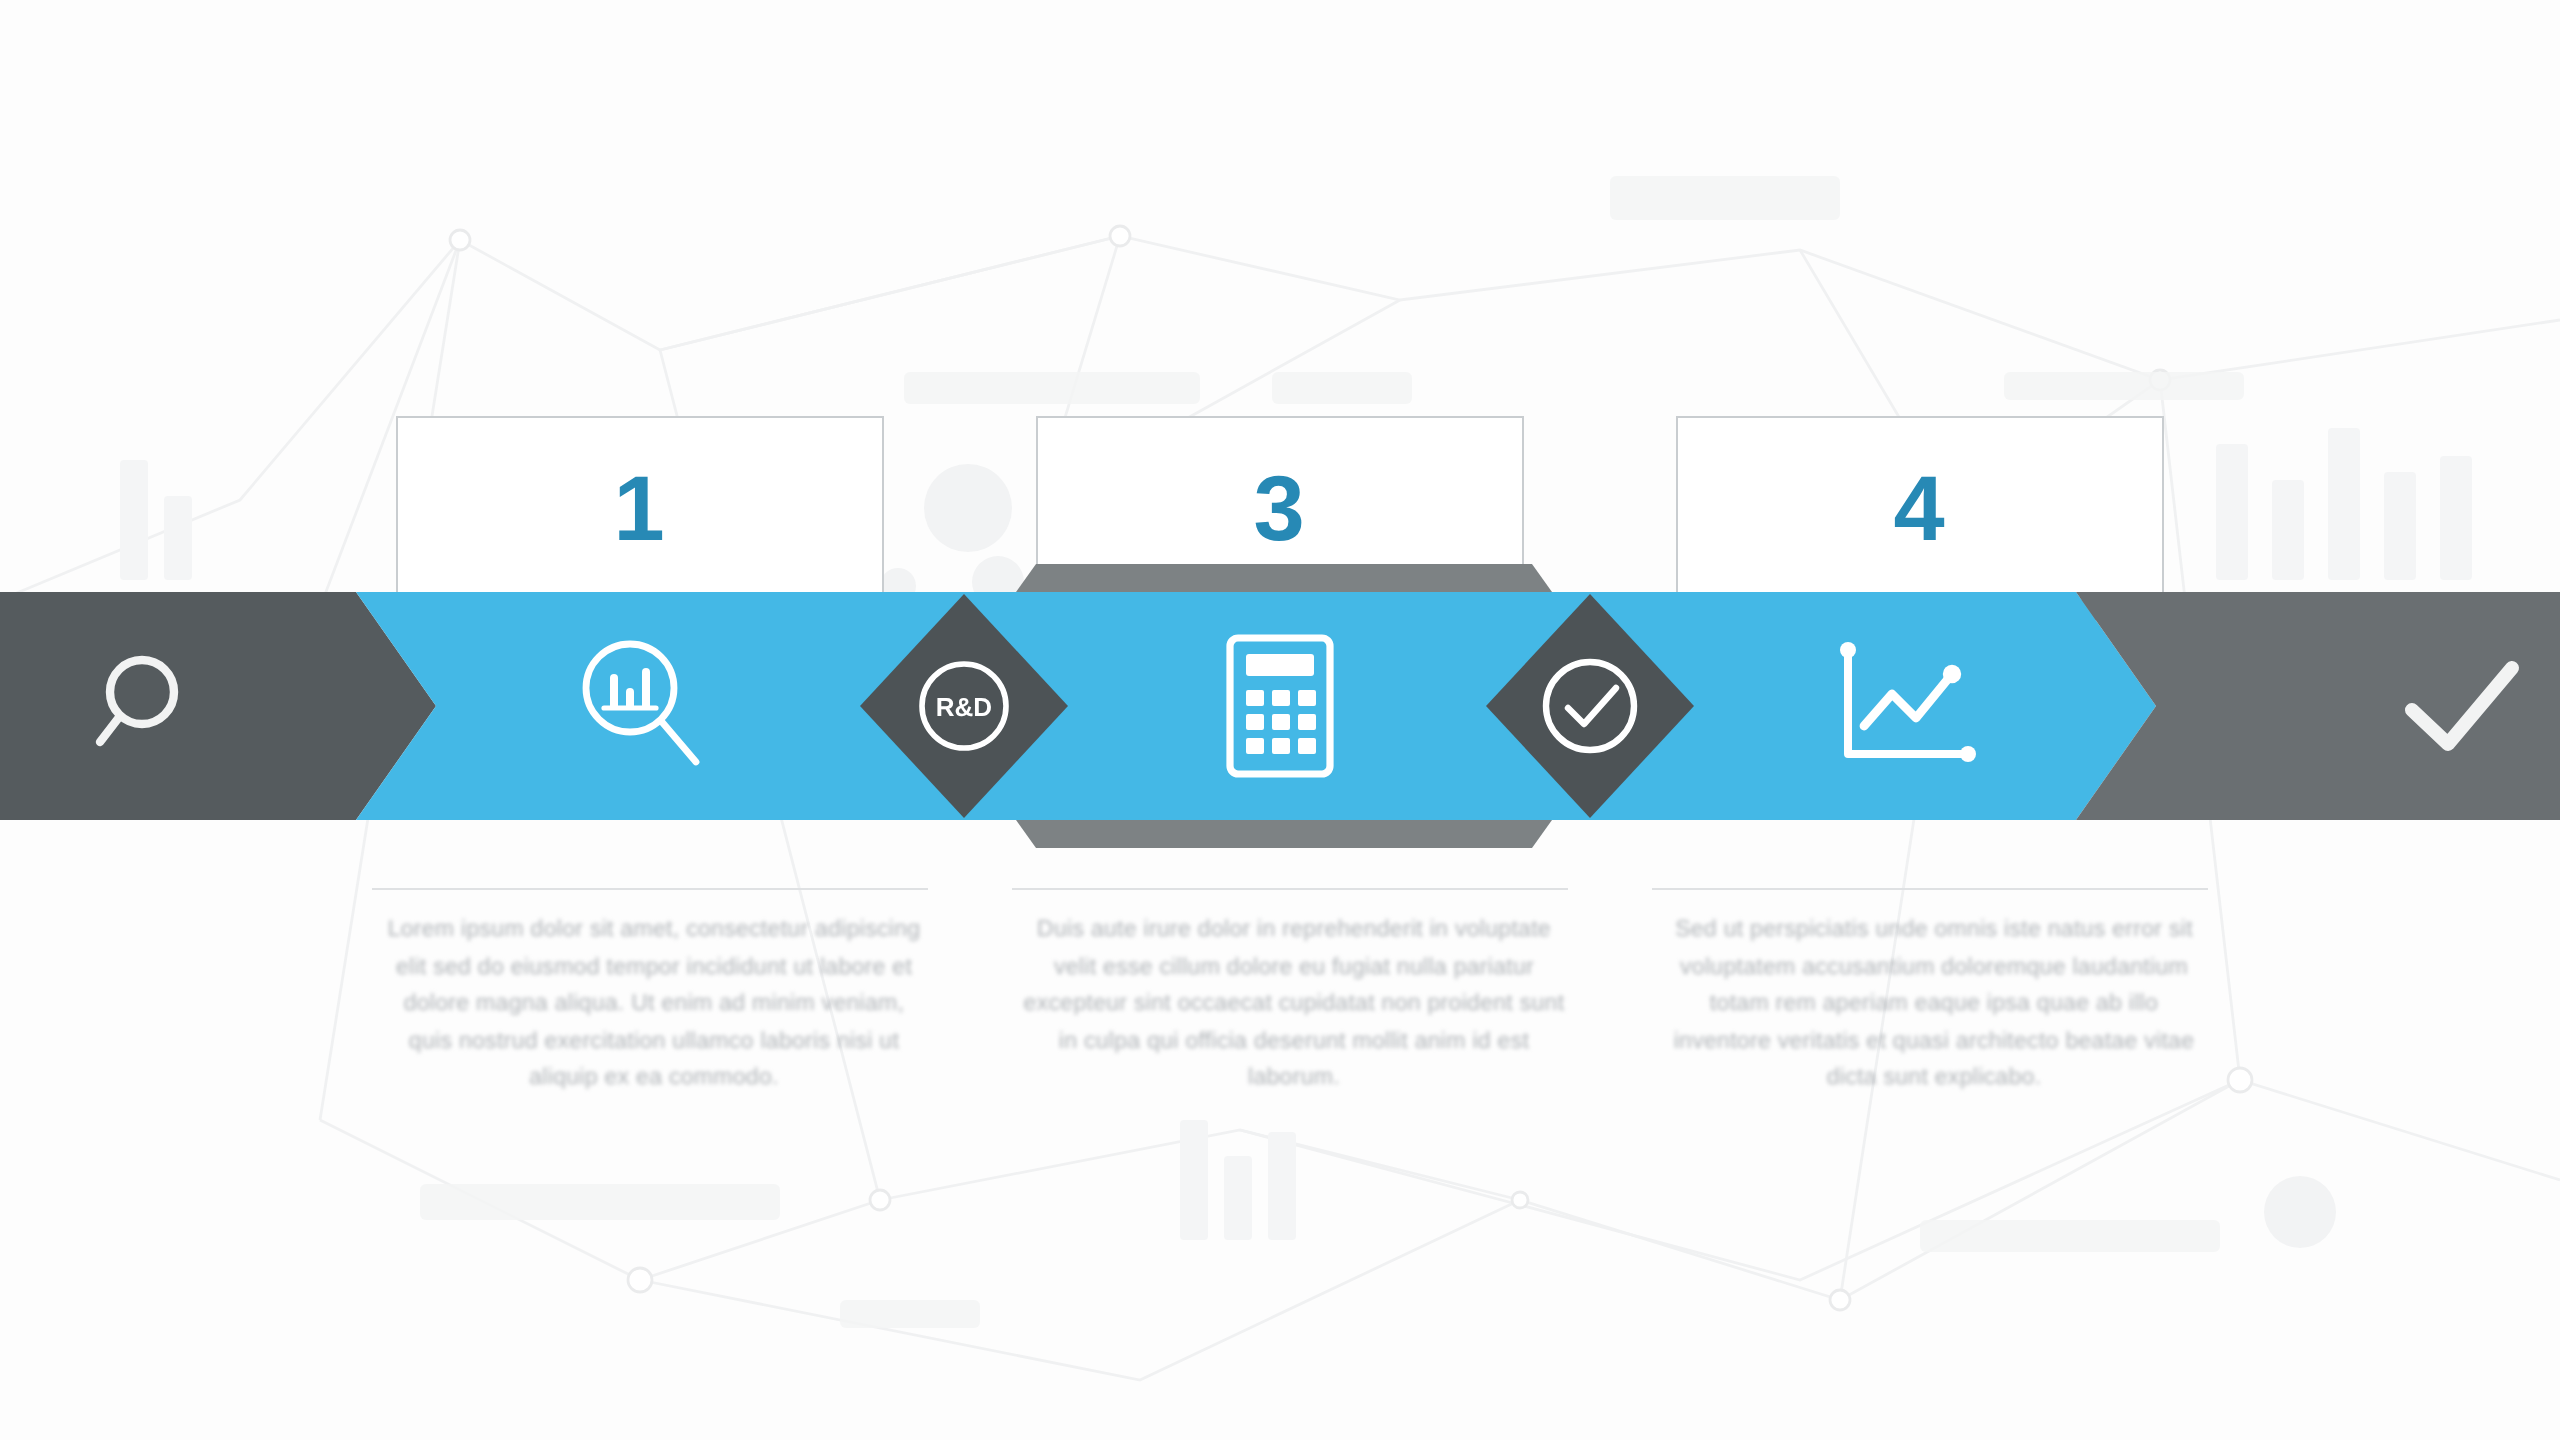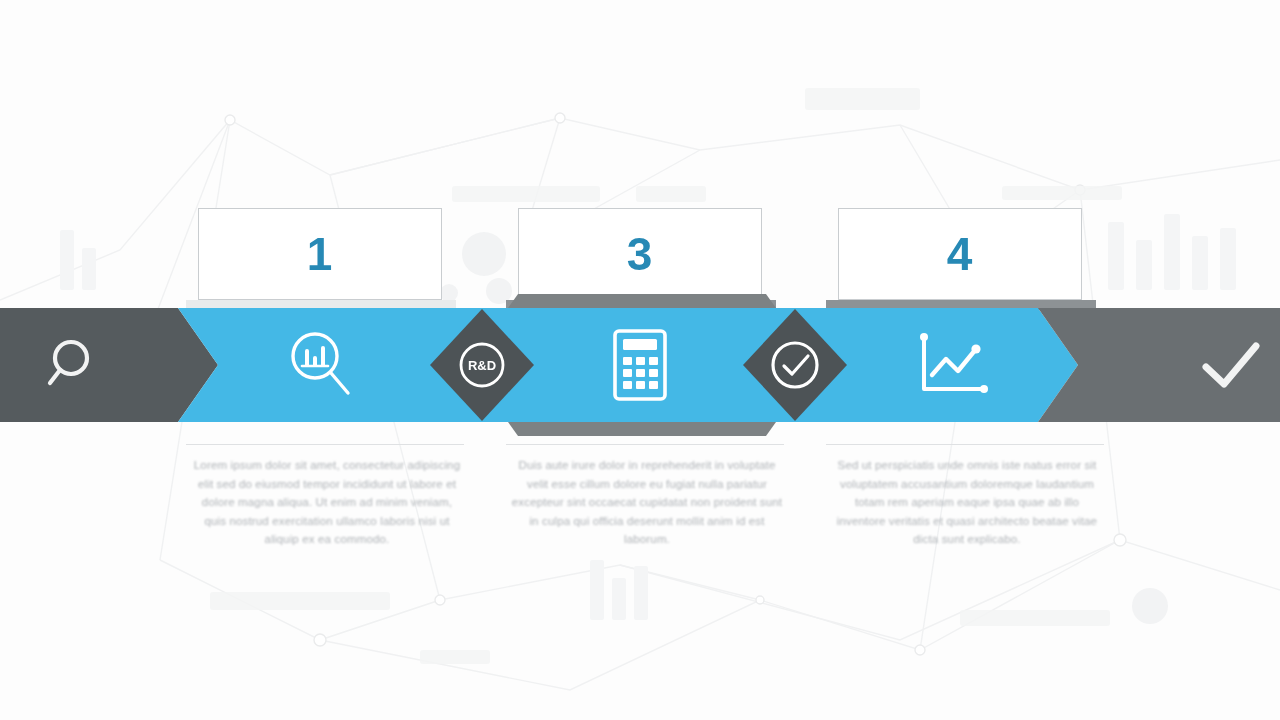--- a/index.html
+++ b/index.html
@@ -69,21 +69,21 @@
     position: absolute;
     height: 10px;
   }
   .card-shelf.light { background: #e9ebec; }
   .card-shelf.dark  { background: #8d9295; }
 
   
   #band {
     position: absolute;
     left: 0;
-    top: 308px;
+    top: 296px;
     width: 1024px;
     height: 114px;
   }
   .seg { position: absolute; top: 0; height: 114px; }
 
   .seg-gray-left {
     left: 0;
     width: 218px;
     background: #555b5e;
     clip-path: polygon(0 0, 178px 0, 218px 50%, 178px 100%, 0 100%);

